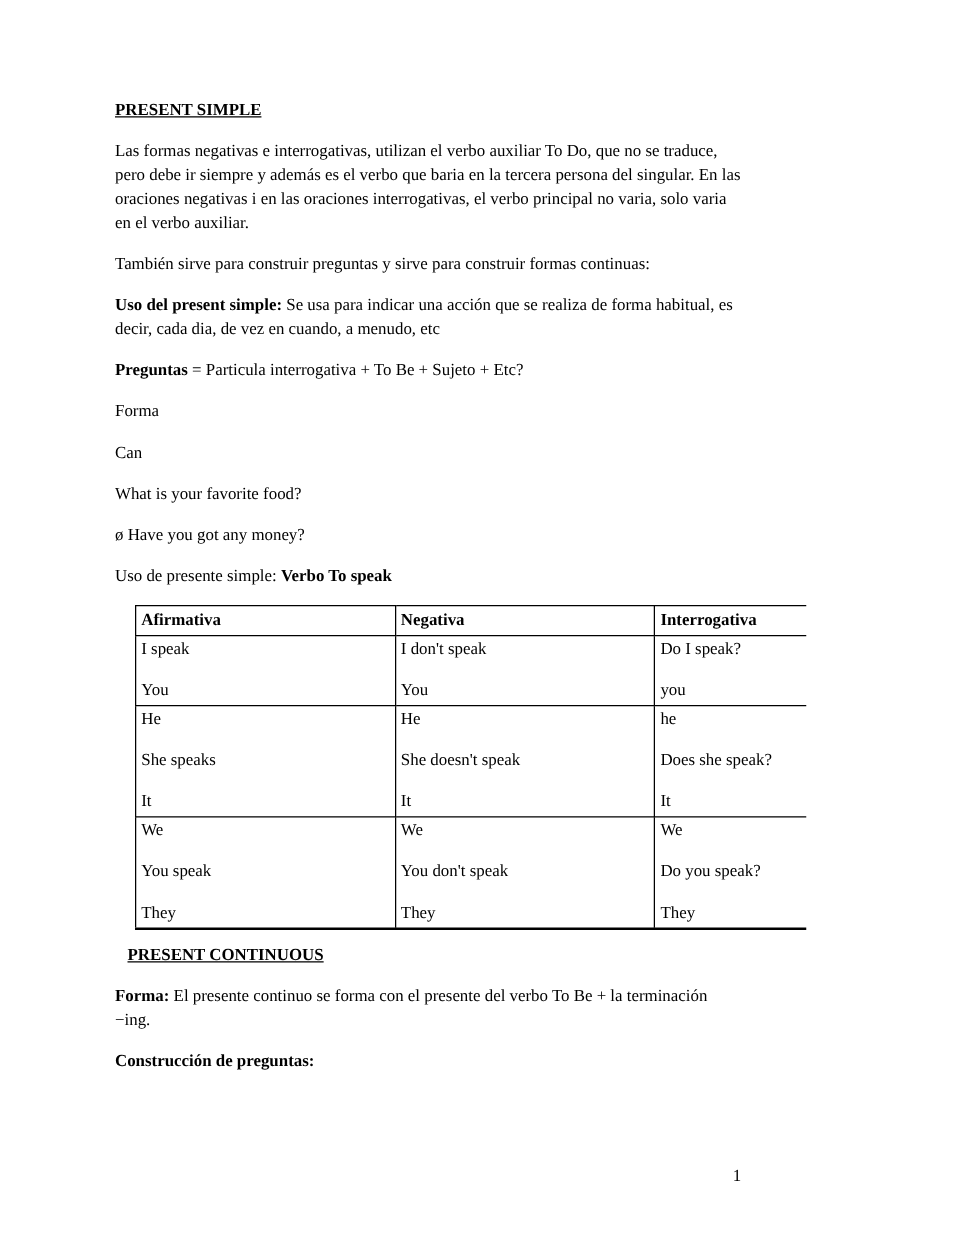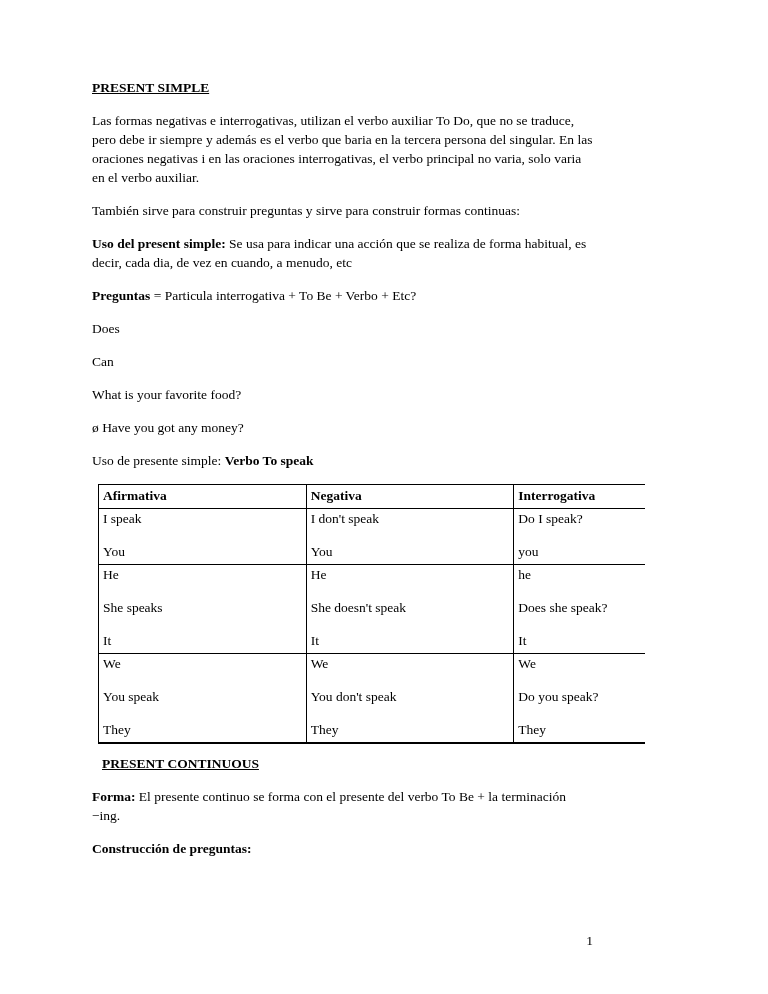--- a/index.html
+++ b/index.html
@@ -25,21 +25,21 @@
   }
   .heading {
     font-weight: bold;
     text-decoration: underline;
     margin: 0 0 14px 0;
   }
   .bold { font-weight: bold; }
   .verb-table {
     width: 624px;
     border-collapse: collapse;
-    margin: 6px 0 8px 6px;
+    margin: 6px 0 8px 16px;
     table-layout: fixed;
     font-family: Liberation Serif, serif;
   }
   .verb-table th, .verb-table td {
     border: 1px solid #000000;
     padding: 1px 4px 3px 4px;
     text-align: left;
     vertical-align: top;
     font-size: 13.5px;
   }
@@ -66,23 +66,23 @@
 
   <div class="heading">PRESENT SIMPLE</div>
 
 
   <p class="para">Las formas negativas e interrogativas, utilizan el verbo auxiliar To Do, que no se traduce, pero debe ir siempre y además es el verbo que baria en la tercera persona del singular. En las oraciones negativas i en las oraciones interrogativas, el verbo principal no varia, solo varia en el verbo auxiliar.</p>
 
   <p class="para">También sirve para construir preguntas y sirve para construir formas continuas:</p>
 
   <p class="para"><span class="bold">Uso del present simple:</span><span> Se usa para indicar una acción que se realiza de forma habitual, es decir, cada dia, de vez en cuando, a menudo, etc</span></p>
 
-  <p class="para"><span class="bold">Preguntas</span><span> = Particula interrogativa + To Be + Verbo + Etc?</span></p>
+  <p class="para"><span class="bold">Preguntas</span><span> = Particula interrogativa + To Be + Sujeto + Etc?</span></p>
 
-  <p class="para">Does</p>
+  <p class="para">Forma</p>
 
   <p class="para">Can</p>
 
   <p class="para">What is your favorite food?</p>
 
 
   <p class="para">ø Have you got any money?</p>
 
   <p class="para"><span>Uso de presente simple: </span><span class="bold">Verbo To speak</span></p>
 

